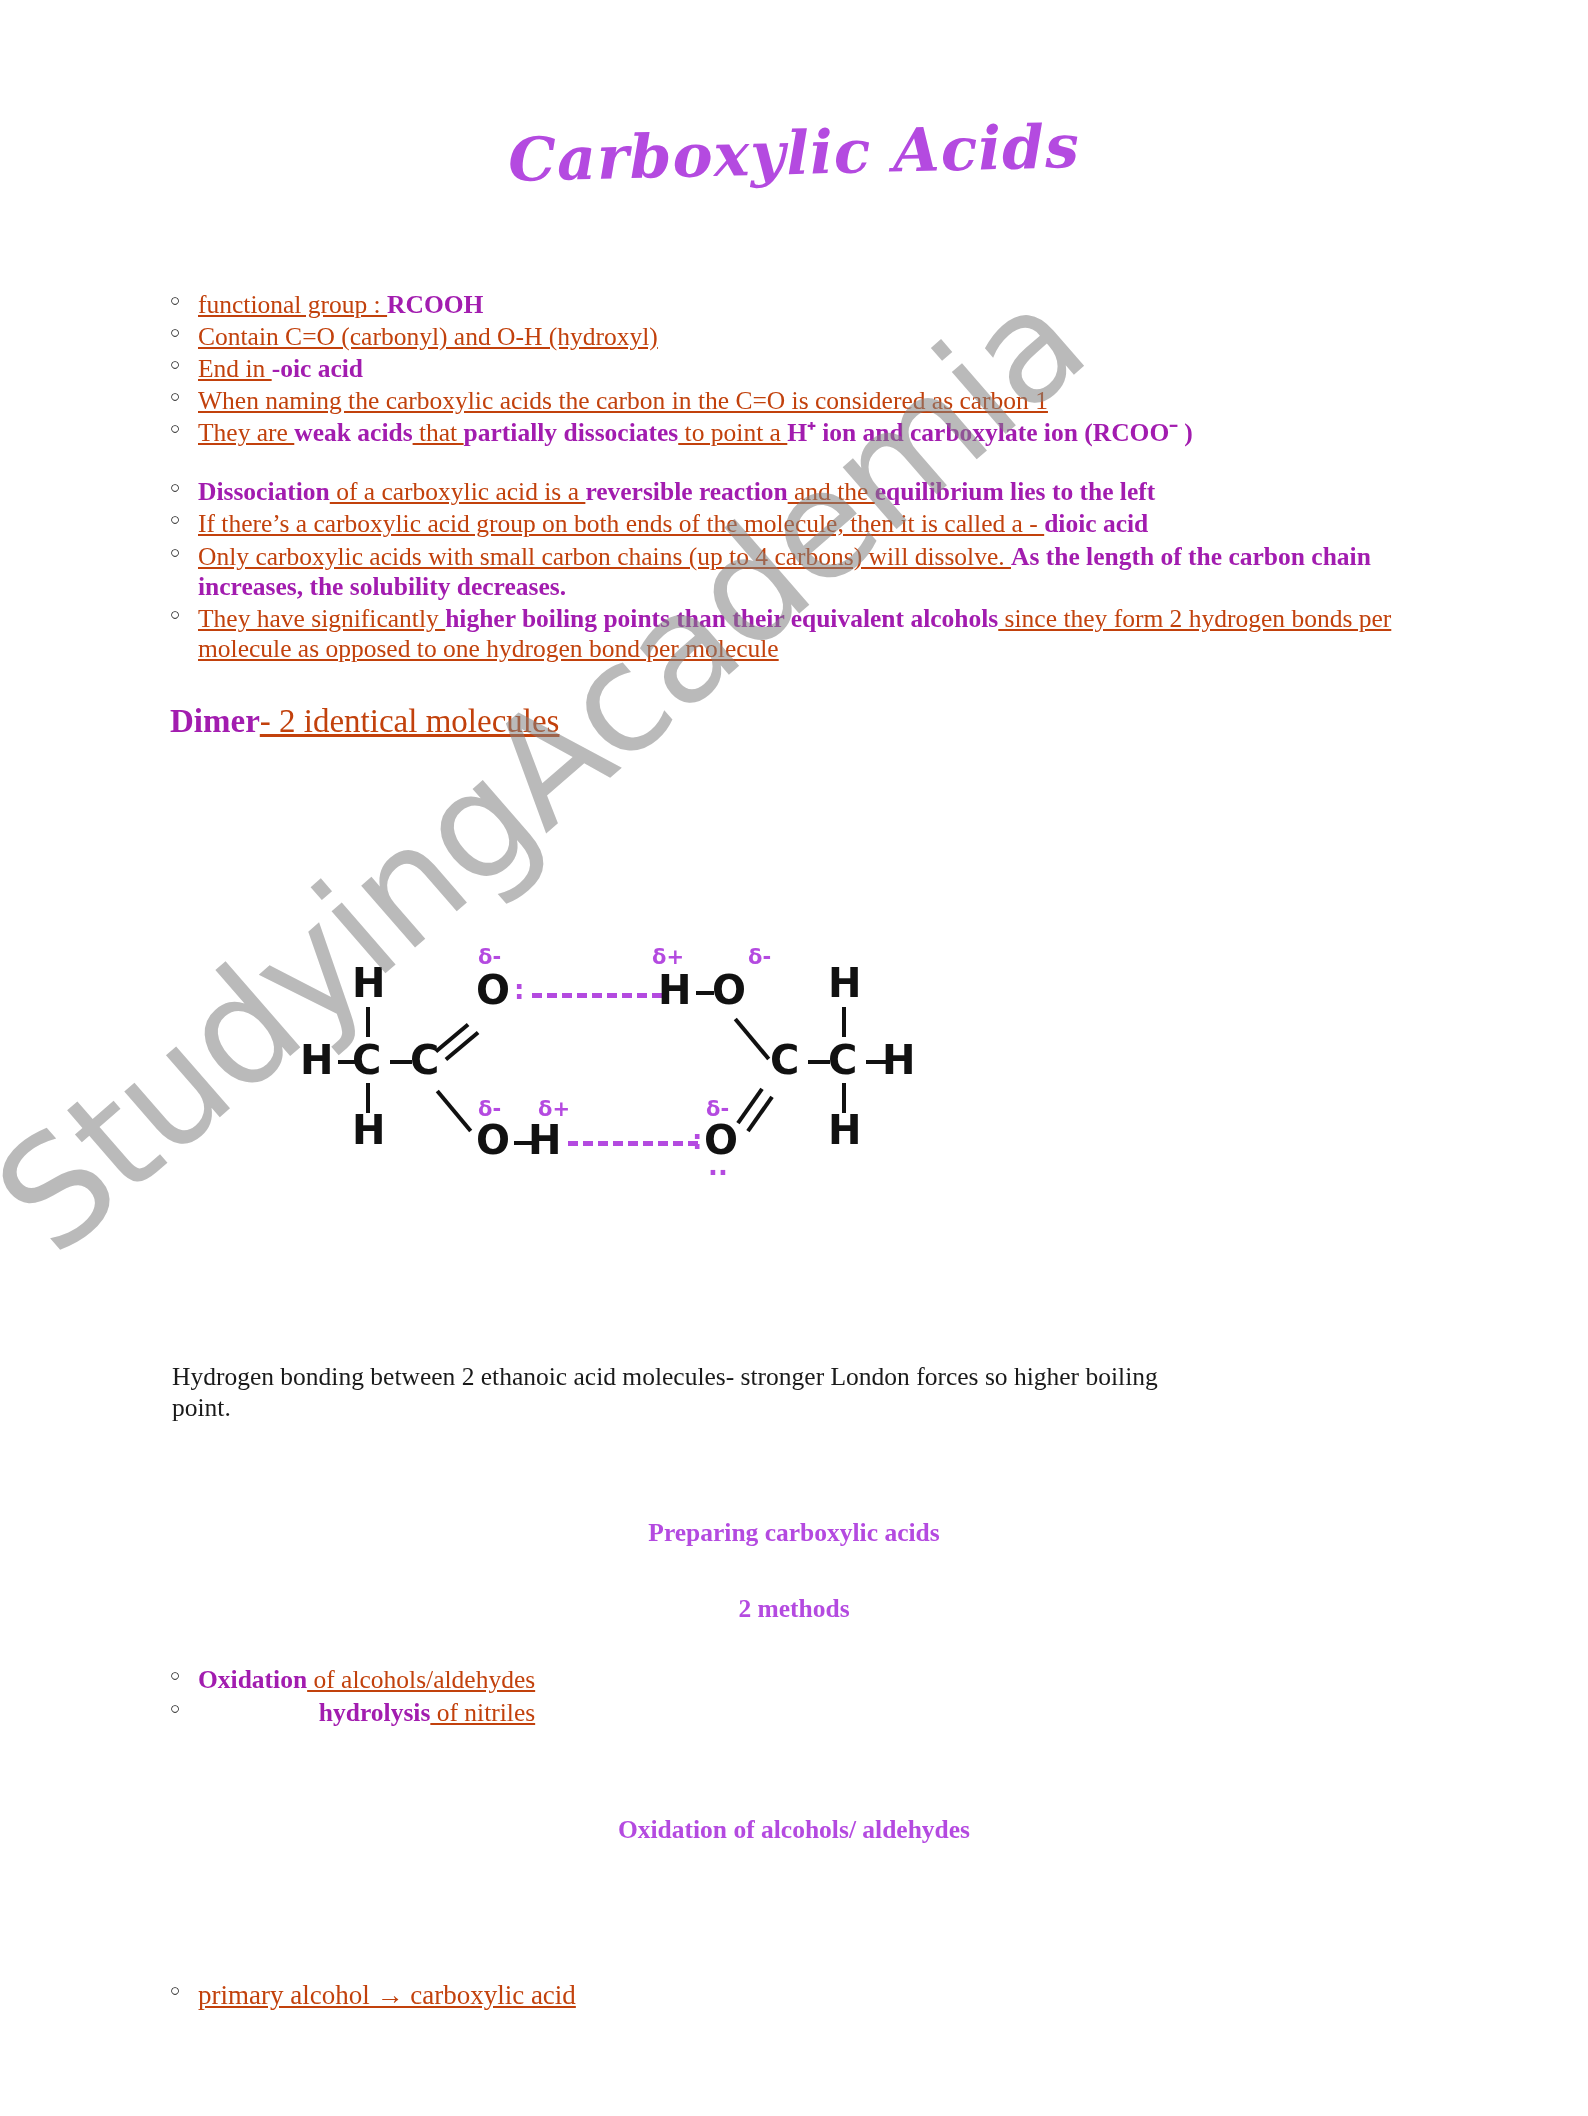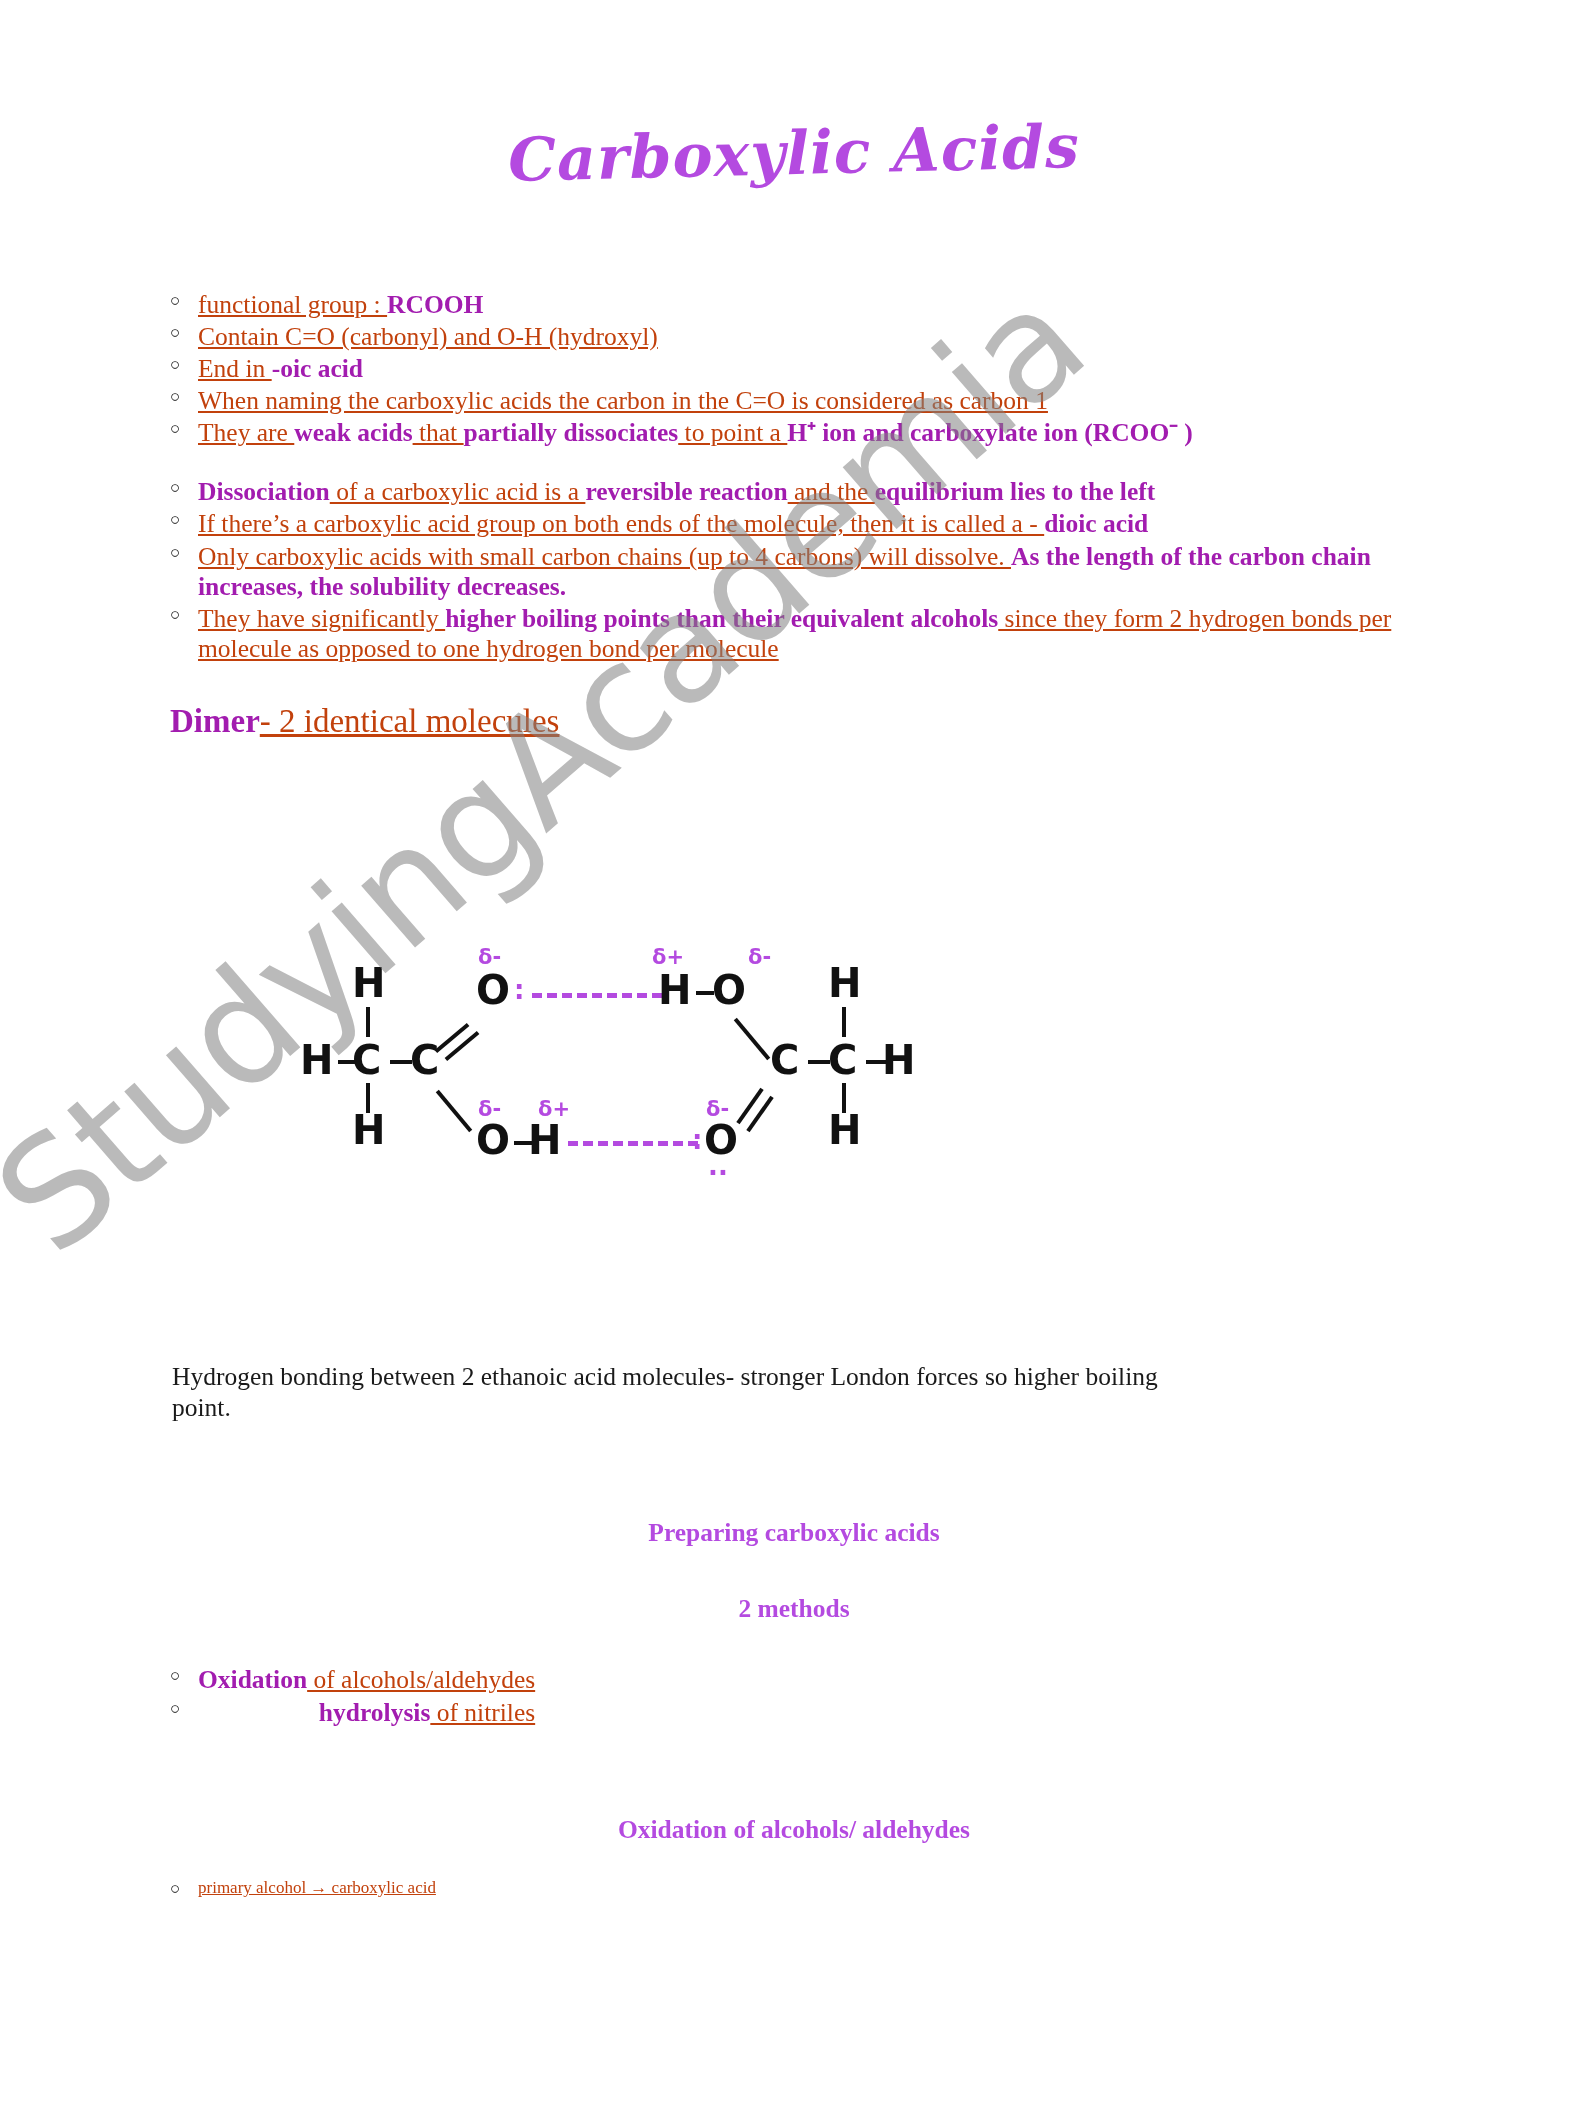--- a/index.html
+++ b/index.html
@@ -153,23 +153,23 @@
   }
   .methods-list li { padding-left: 28px; position: relative; list-style: none; margin-bottom: 2px;}
   .methods-list li:before {
     content: "\25CB";
     position: absolute; left: 0; top: 1px; font-size: 17px; color: #111;
   }
   .methods-list ul { margin: 0; padding: 0; }
 
   .last-bullet {
     position: absolute;
-    top: 1878px;
+    top: 1980px;
     left: 170px;
-    font-size: 17px;
+    font-size: 27px;
   }
   .last-bullet ul { margin: 0; padding: 0; list-style: none; }
   .last-bullet li { position: relative; padding-left: 28px; }
   .last-bullet li:before {
     content: "\25CB";
     position: absolute; left: 0; top: 1px; font-size: 17px; color: #111;
   }
 
   
   .watermark {

